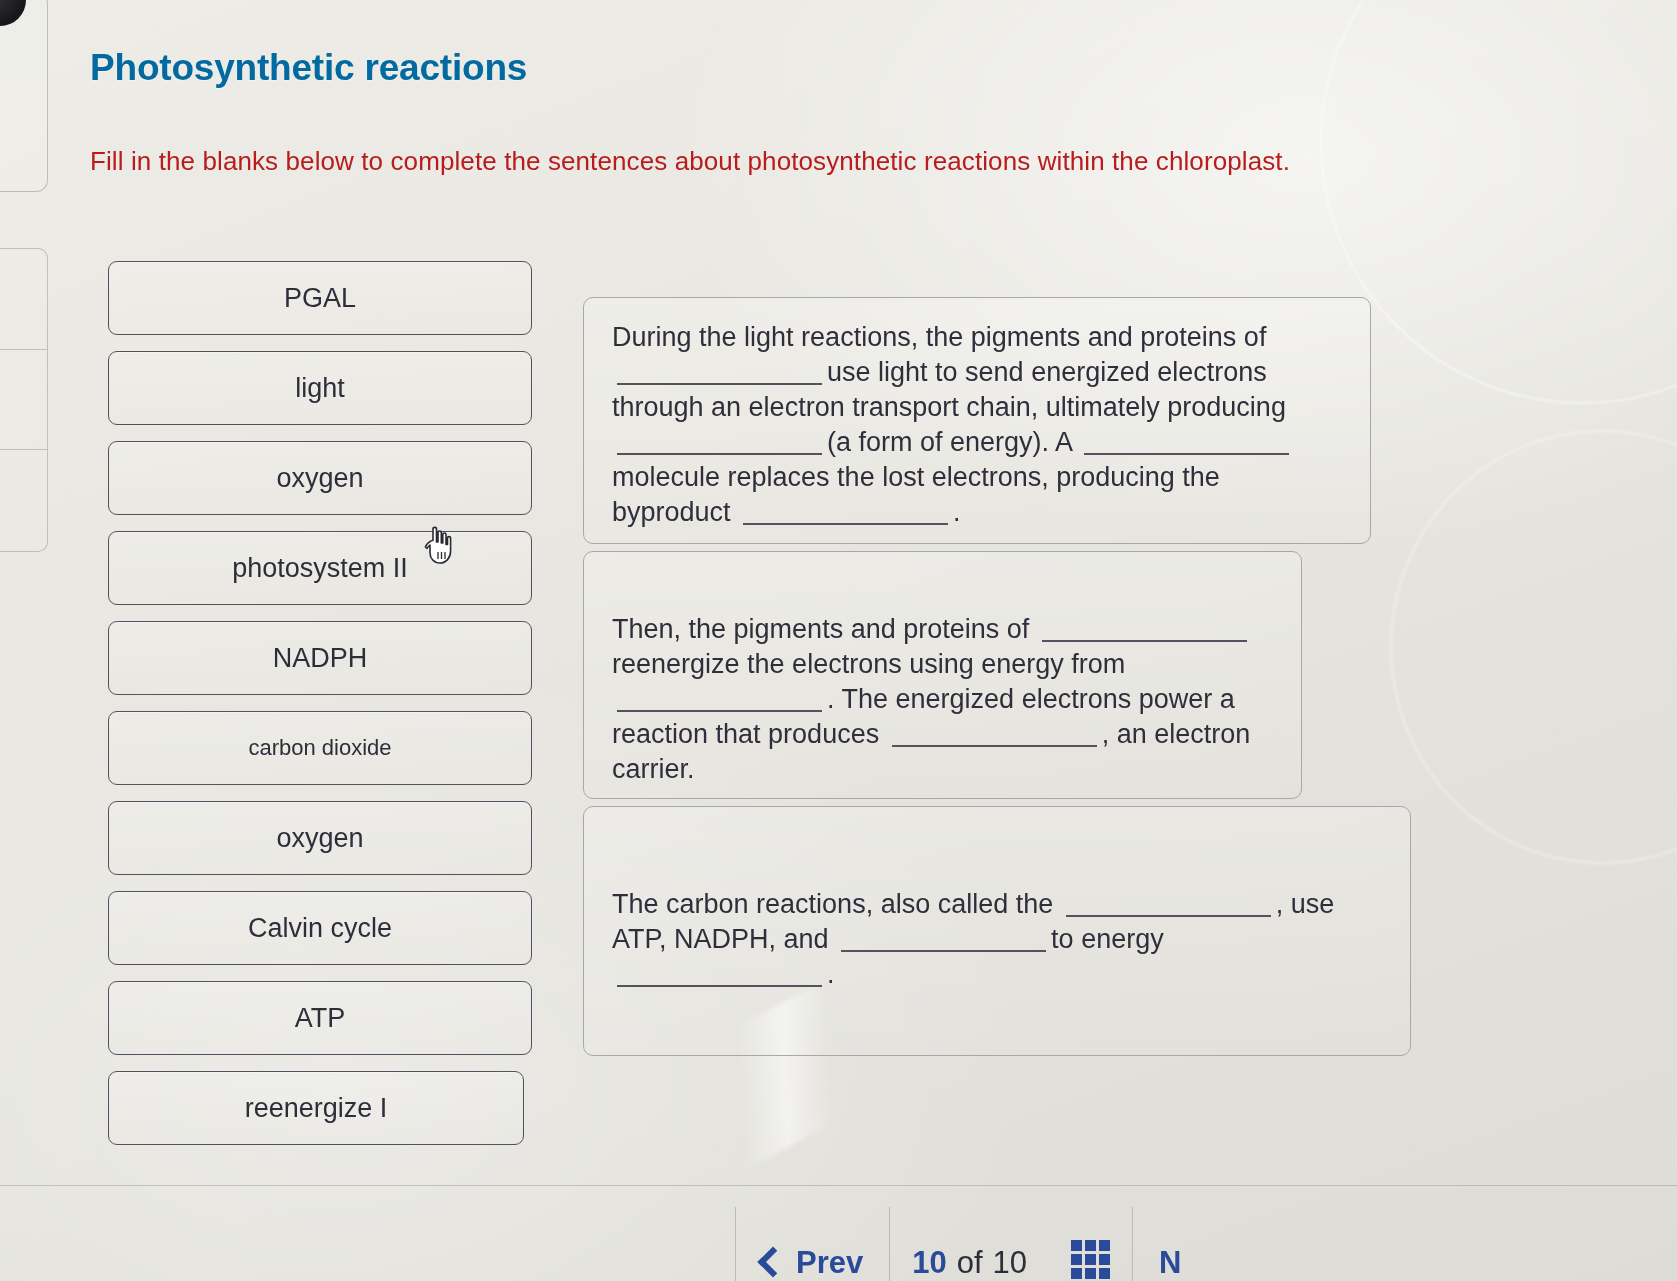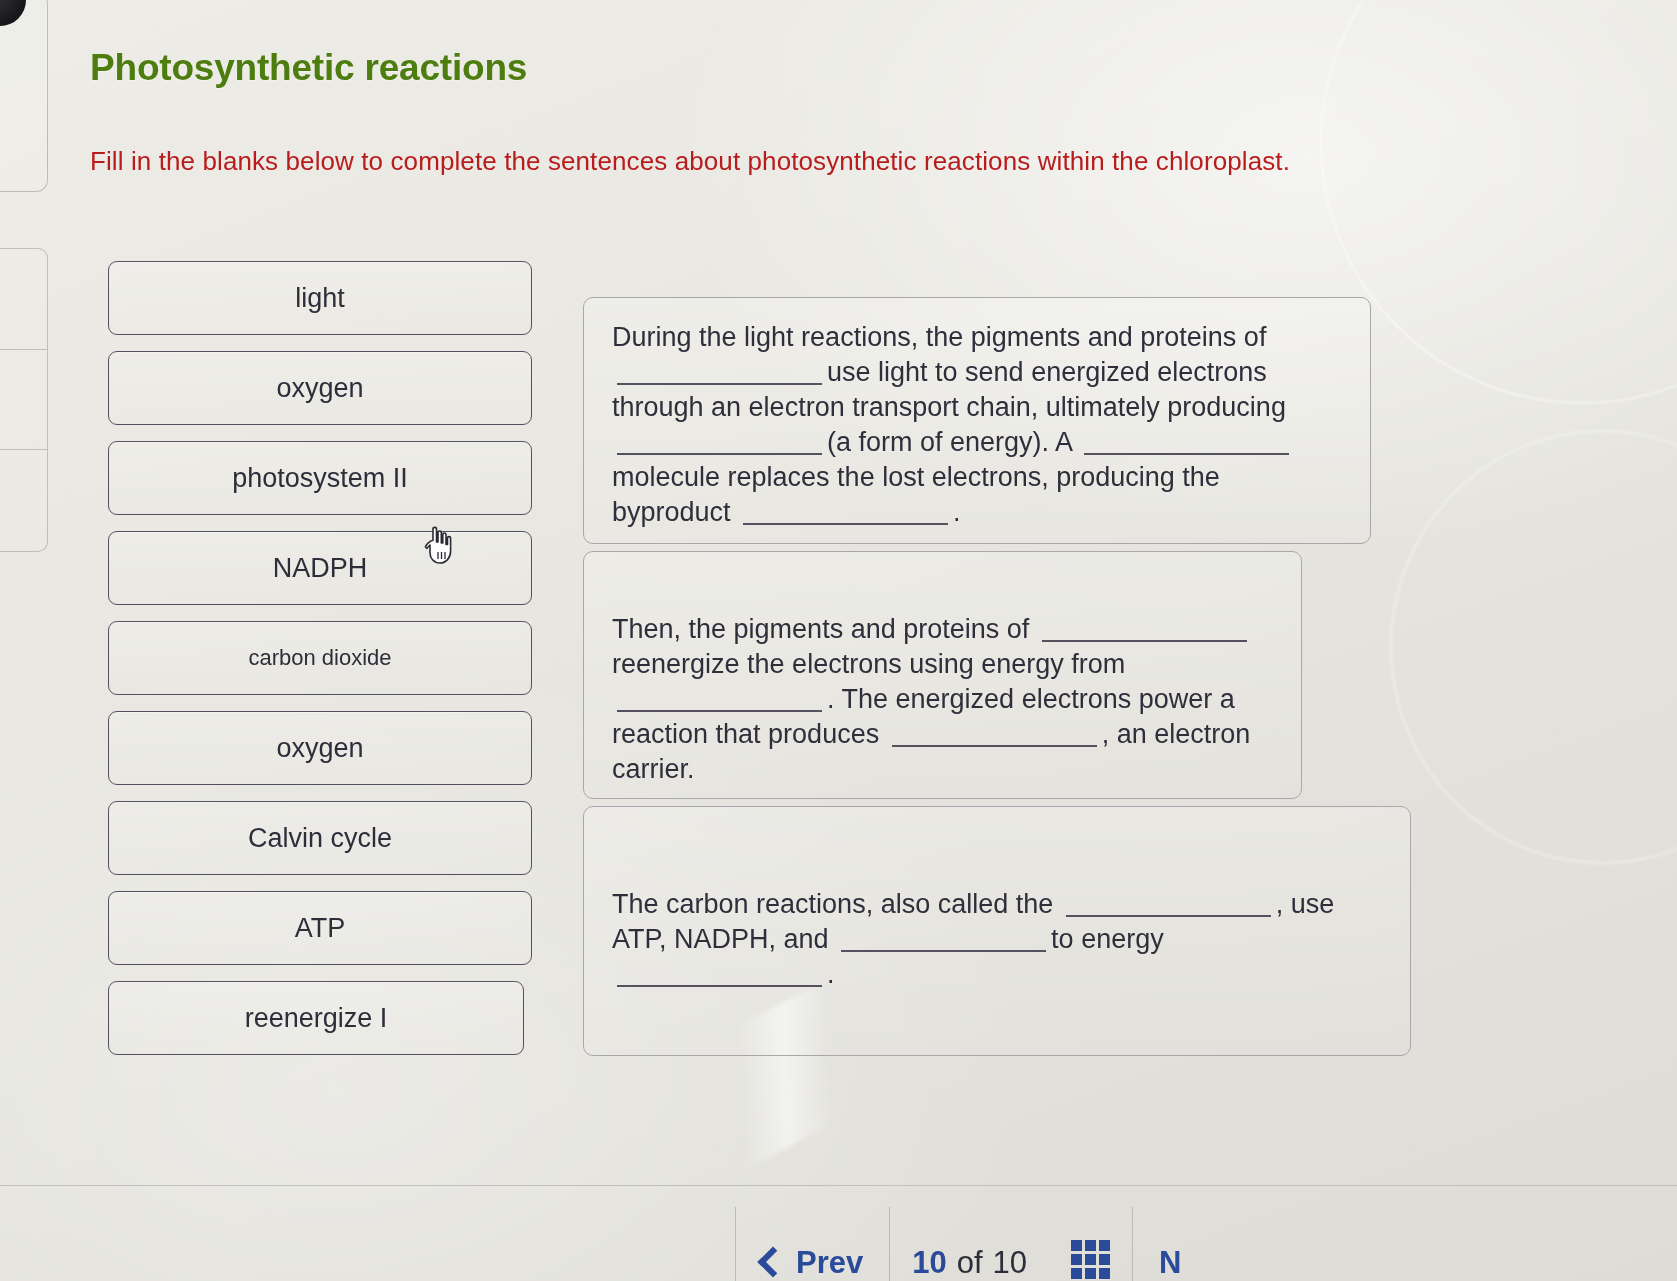--- a/index.html
+++ b/index.html
@@ -96,21 +96,21 @@
     height: 1px;
     background: rgba(150,148,152,0.5);
   }
 
   
   .page-title {
     position: absolute;
     left: 90px; top: 22px;
     font-size: 37px;
     font-weight: bold;
-    color: #4d7c0f;
+    color: #0369a1;
     letter-spacing: -0.2px;
     text-shadow: 0 1px 1px rgba(255,255,255,0.45);
   }
   .instructions {
     position: absolute;
     left: 90px; top: 120px;
     width: 1400px;
     font-size: 26px;
     color: #b91c1c;
     letter-spacing: 0.1px;
@@ -255,20 +255,23 @@
   <div class="left-list-divider" style="top:100px;"></div>
   <div class="left-list-divider" style="top:200px;"></div>
 
 </div>
 
 <h1 class="page-title">Photosynthetic reactions</h1>
 <p class="instructions">Fill in the blanks below to complete the sentences about photosynthetic reactions within the chloroplast.</p>
 
 <div class="word-bank" id="word-bank">
     <div class="word-chip">
+      <span>PGAL</span>
+    </div>
+    <div class="word-chip">
       <span>light</span>
     </div>
     <div class="word-chip">
       <span>oxygen</span>
     </div>
     <div class="word-chip">
       <span>photosystem II</span>
     </div>
     <div class="word-chip">
       <span>NADPH</span>

